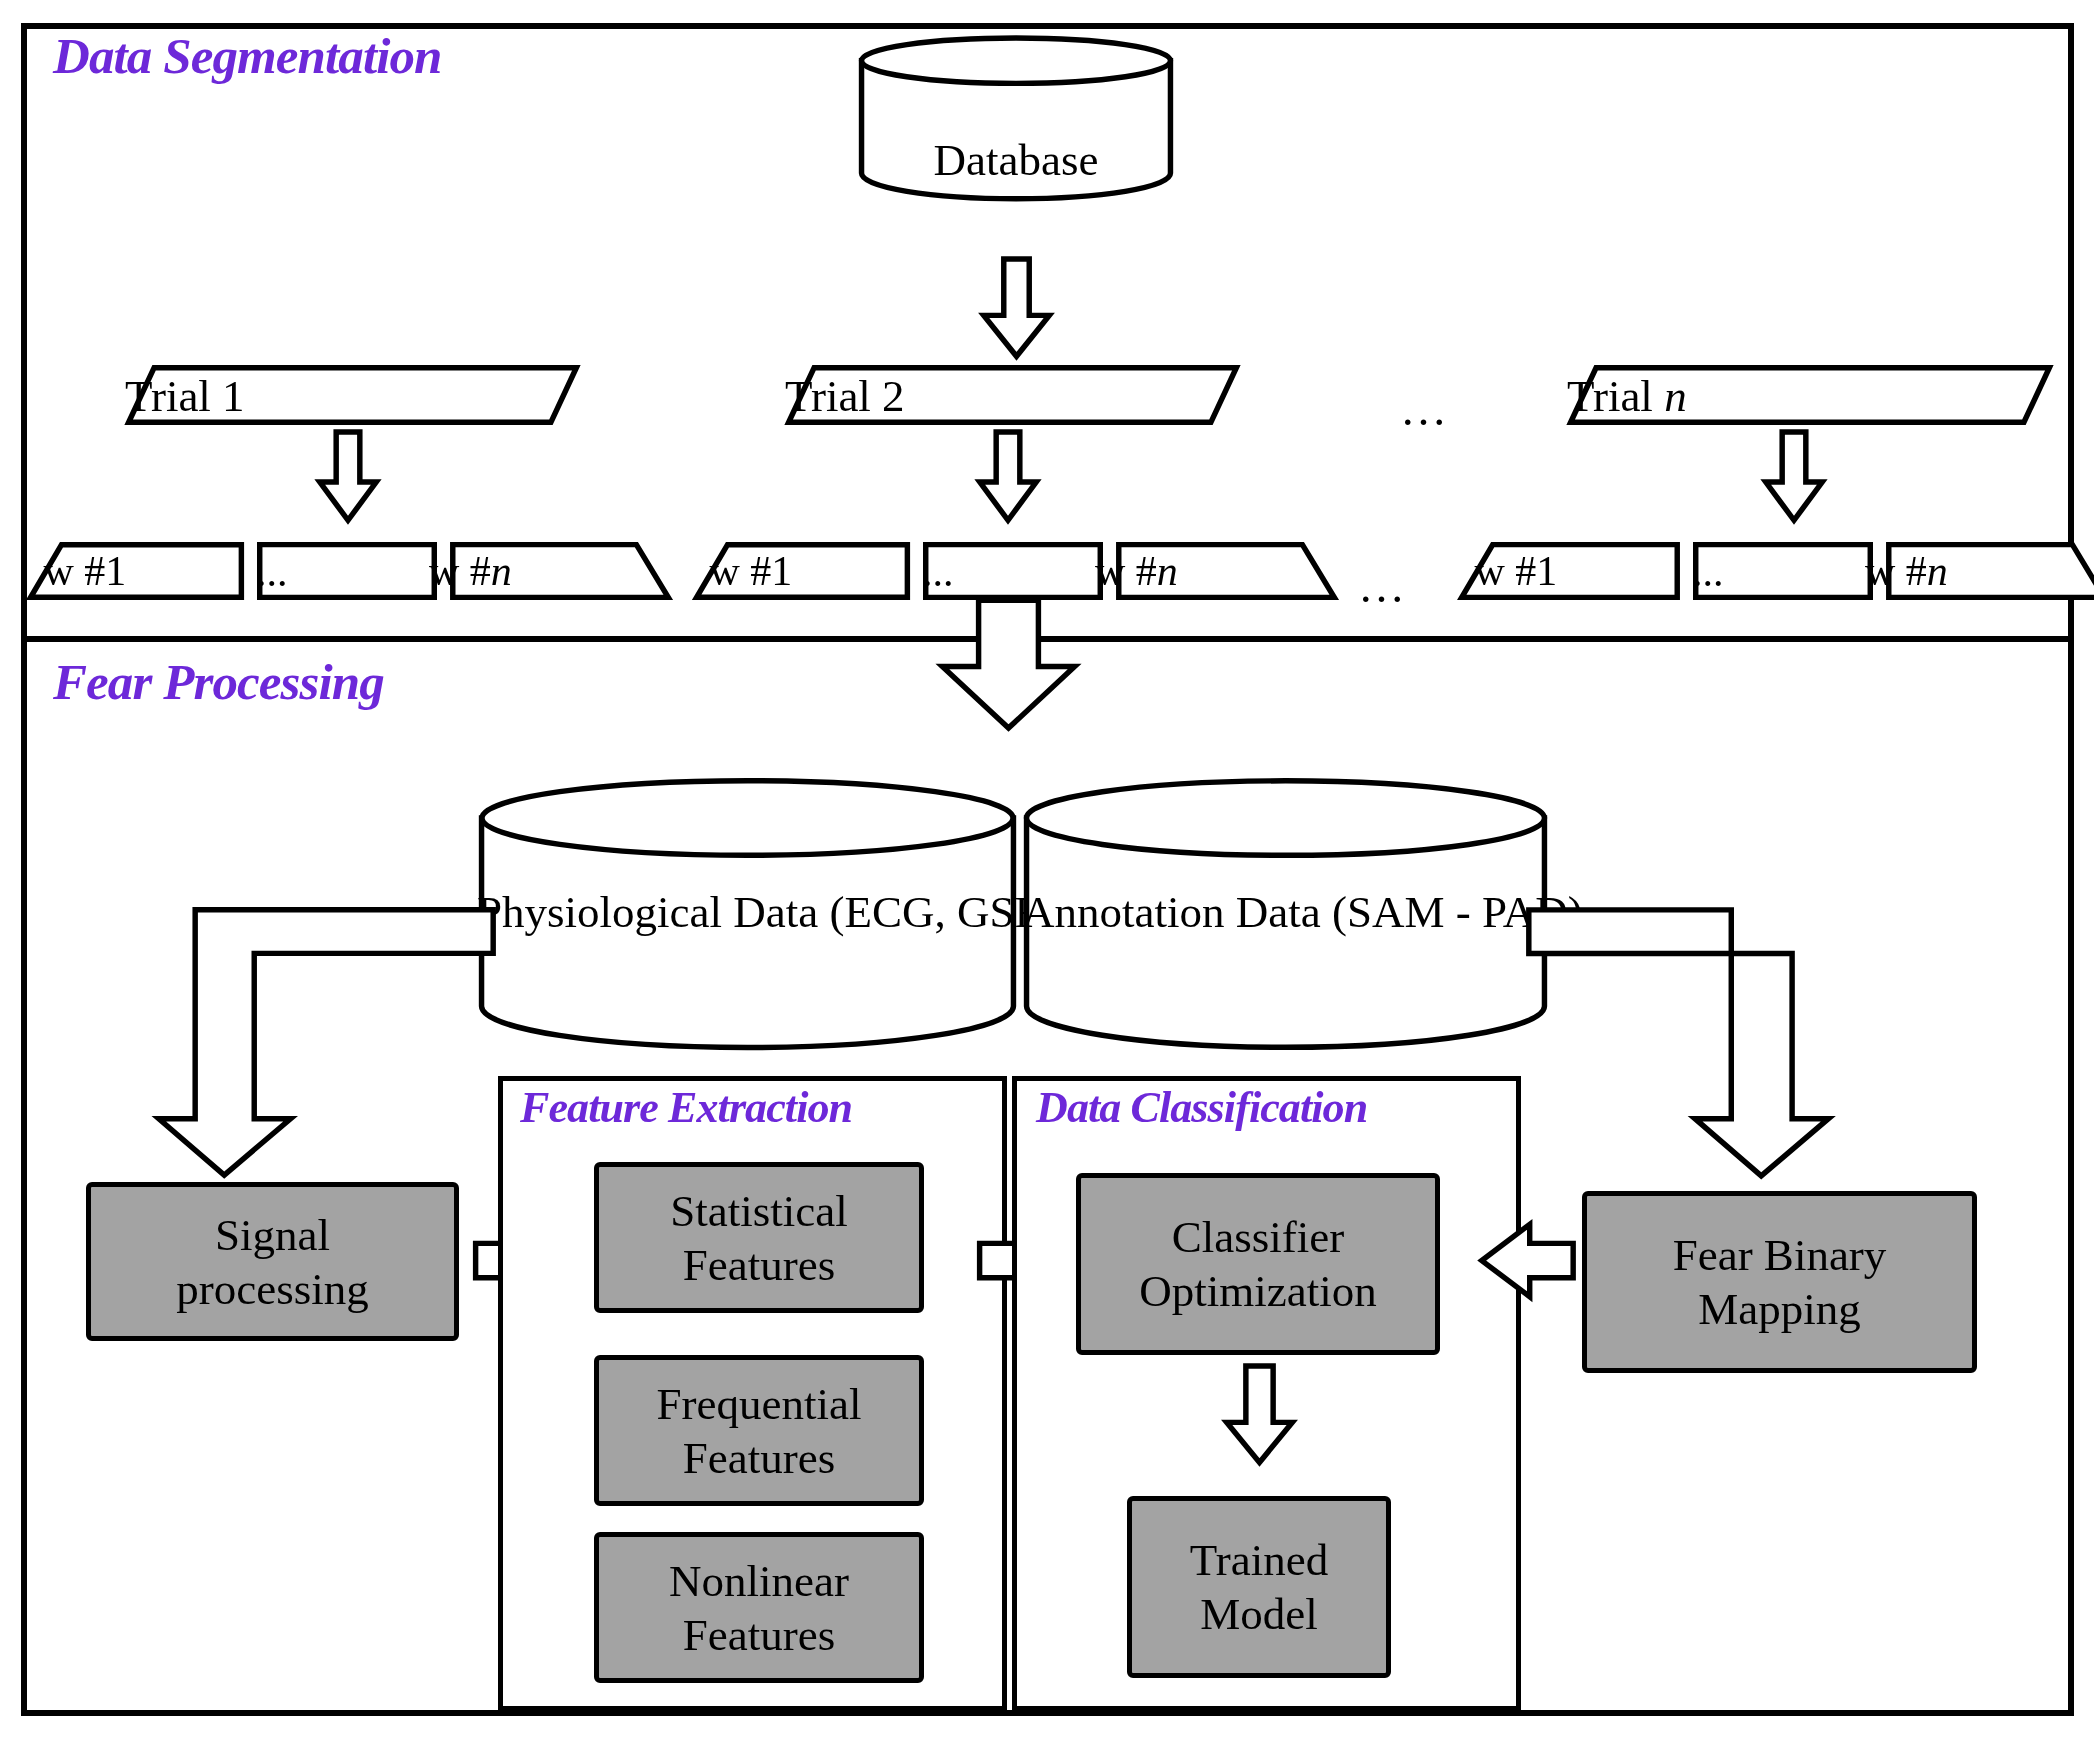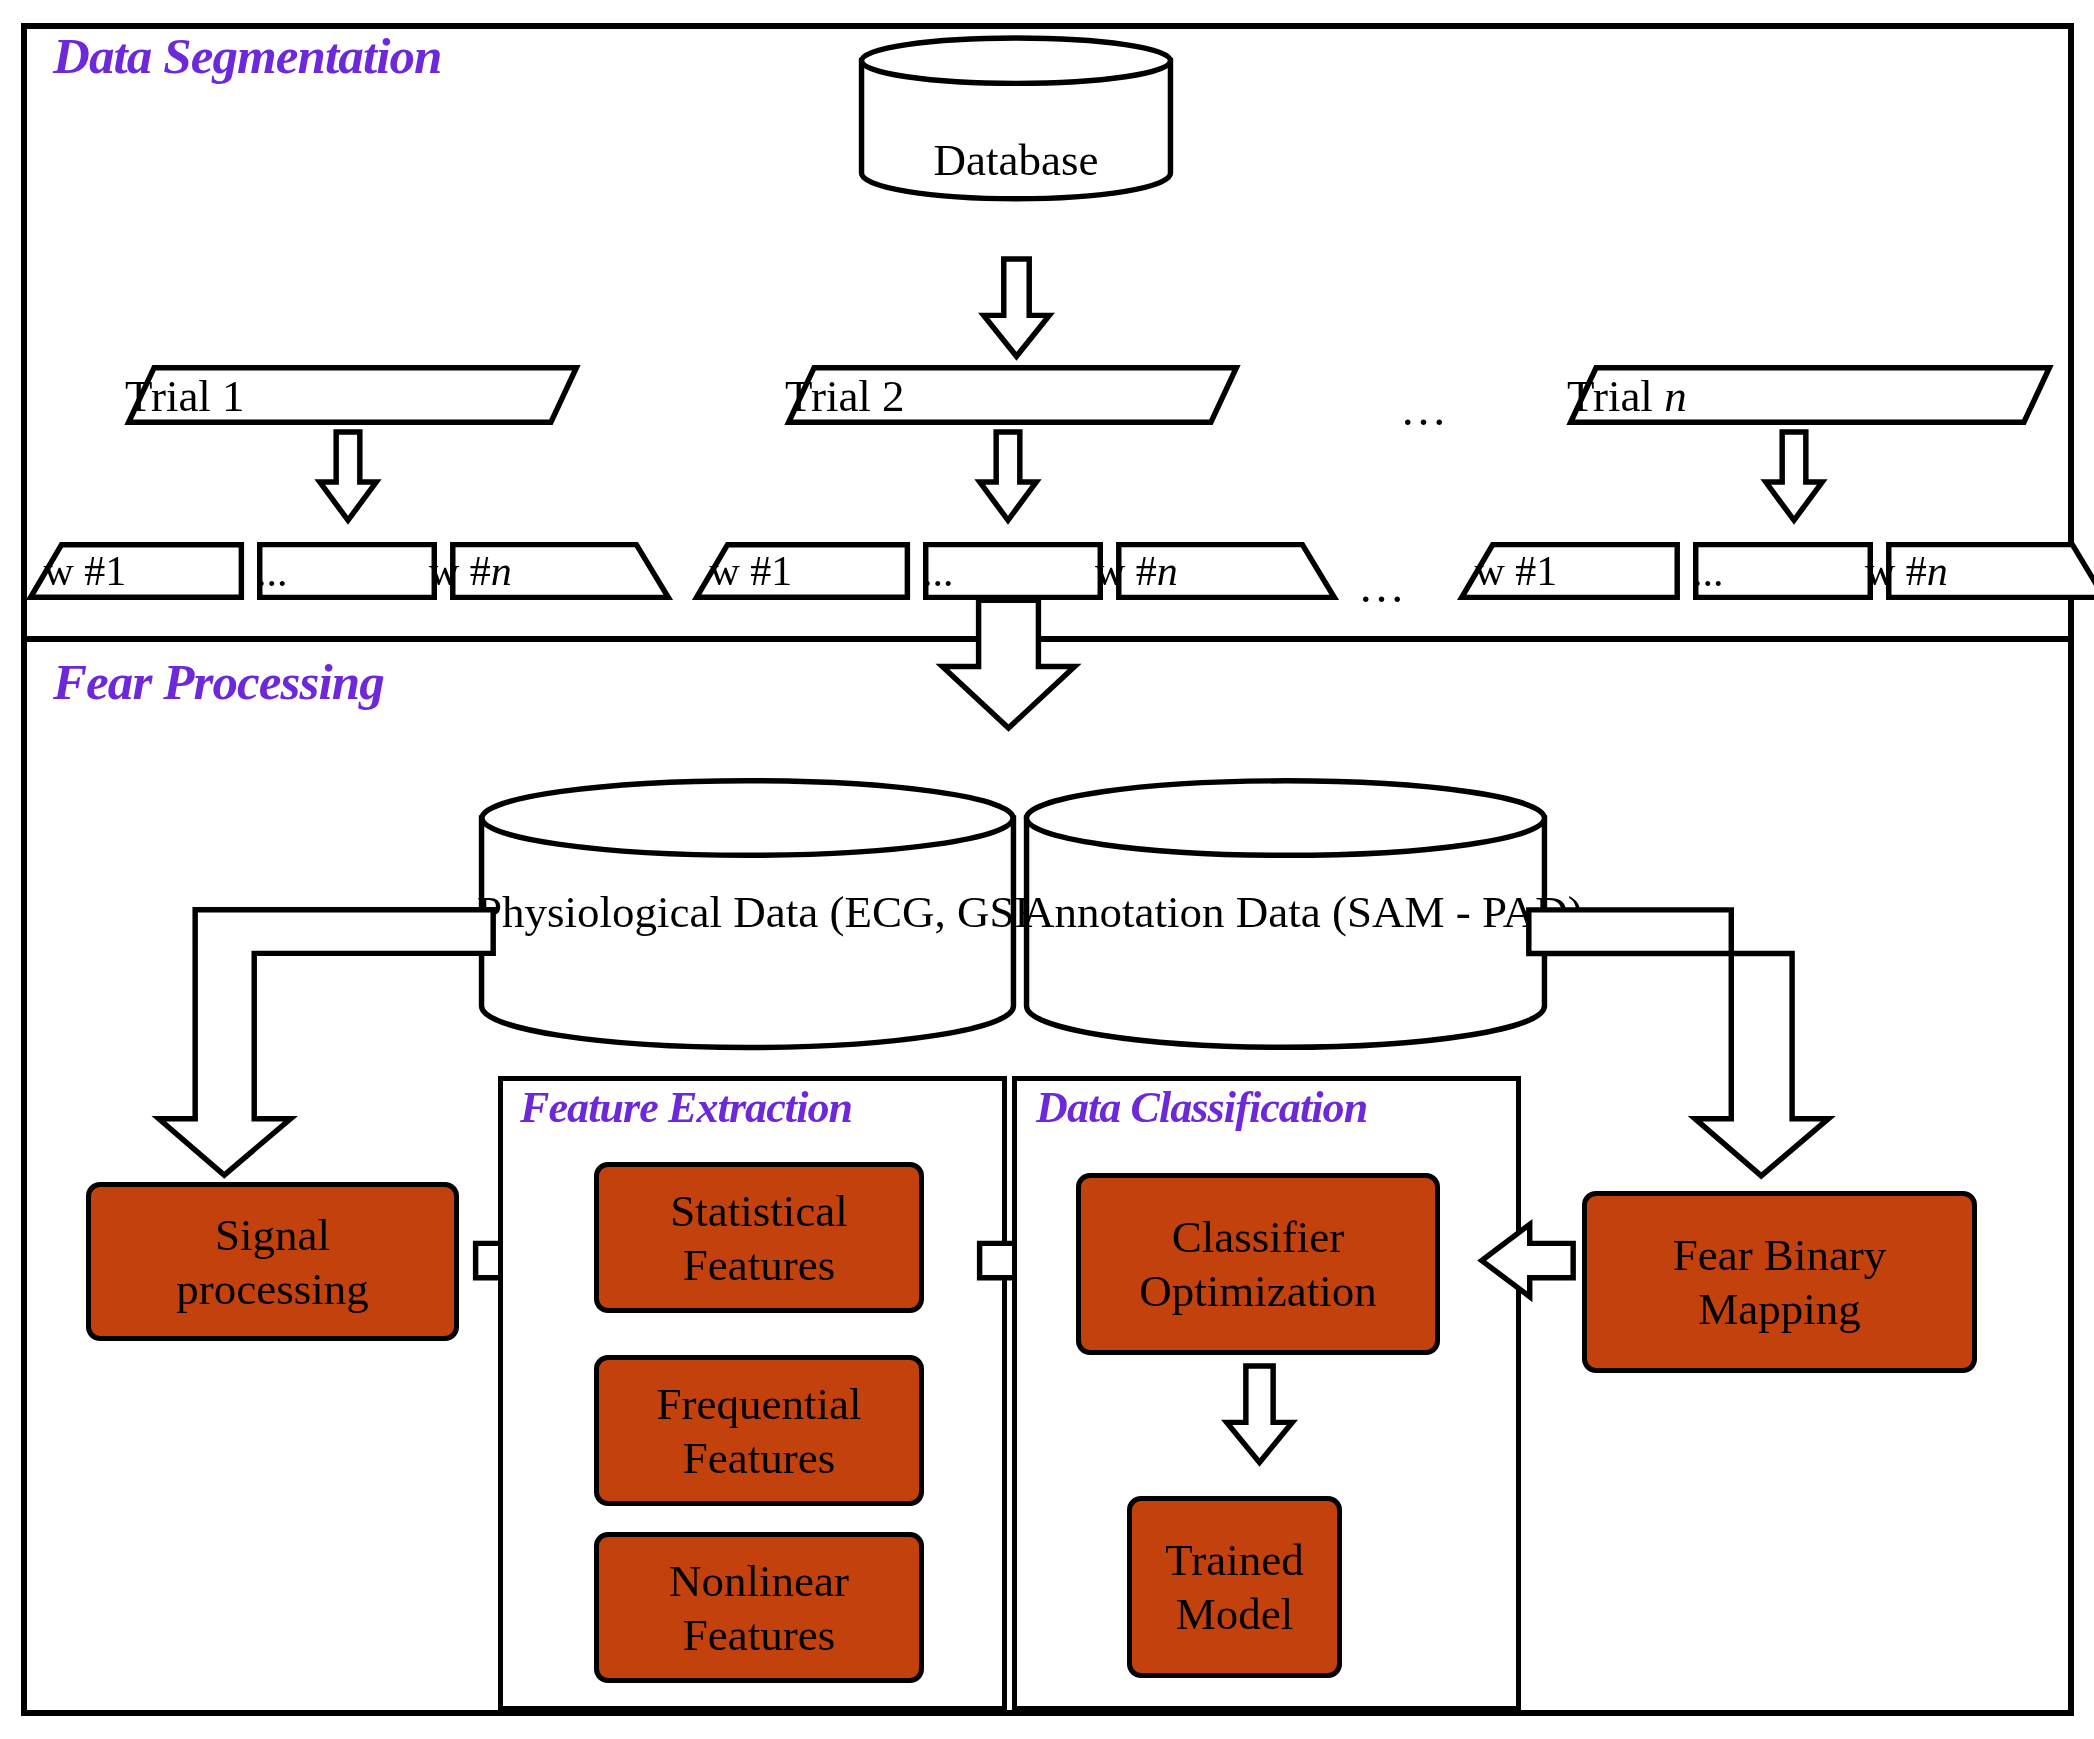--- a/index.html
+++ b/index.html
@@ -53,27 +53,27 @@
     position:absolute;
     left:0;right:0;
     font-size:45px;
     color:#000;
     white-space:nowrap;
   }
   .shape-label.small{font-size:42px;}
   
   .rbox{
     border:5.5px solid #000;
-    border-radius:14px;
+    border-radius:6px;
     box-sizing:border-box;
     display:flex;
     align-items:center;
     justify-content:center;
     text-align:center;
-    background:#c2410c;
+    background:#a3a3a3;
     color:#000;
     font-size:45px;
     line-height:1.2;
   }
   .rbox span{display:block;}
   
   .group-box{
     border:5.5px solid #000;
     box-sizing:border-box;
     background:#fff;
@@ -305,21 +305,21 @@
       <span>Optimization</span>
     </div>
   </div>
 
   <div class="abs" style="left:1223px; top:1366px;">
     <svg width="73" height="100" viewBox="0 0 80 110">
       <path class="stroke" d="M25,0 L55,0 L55,62 L76,62 L40,106 L4,62 L25,62 Z"></path>
     </svg>
   </div>
 
-  <div class="abs rbox" style="left:1127px; top:1496px; width:215px; height:182px;">
+  <div class="abs rbox" style="left:1127px; top:1496px; width:264px; height:182px;">
     <div>
       <span>Trained</span>
       <span>Model</span>
     </div>
   </div>
 
   <div class="abs" style="left:1477px; top:1218px;">
     <svg width="100" height="86" viewBox="0 0 110 95">
       <path class="stroke" d="M106,28 L58,28 L58,7 L5,47 L58,87 L58,66 L106,66 Z"></path>
     </svg>

